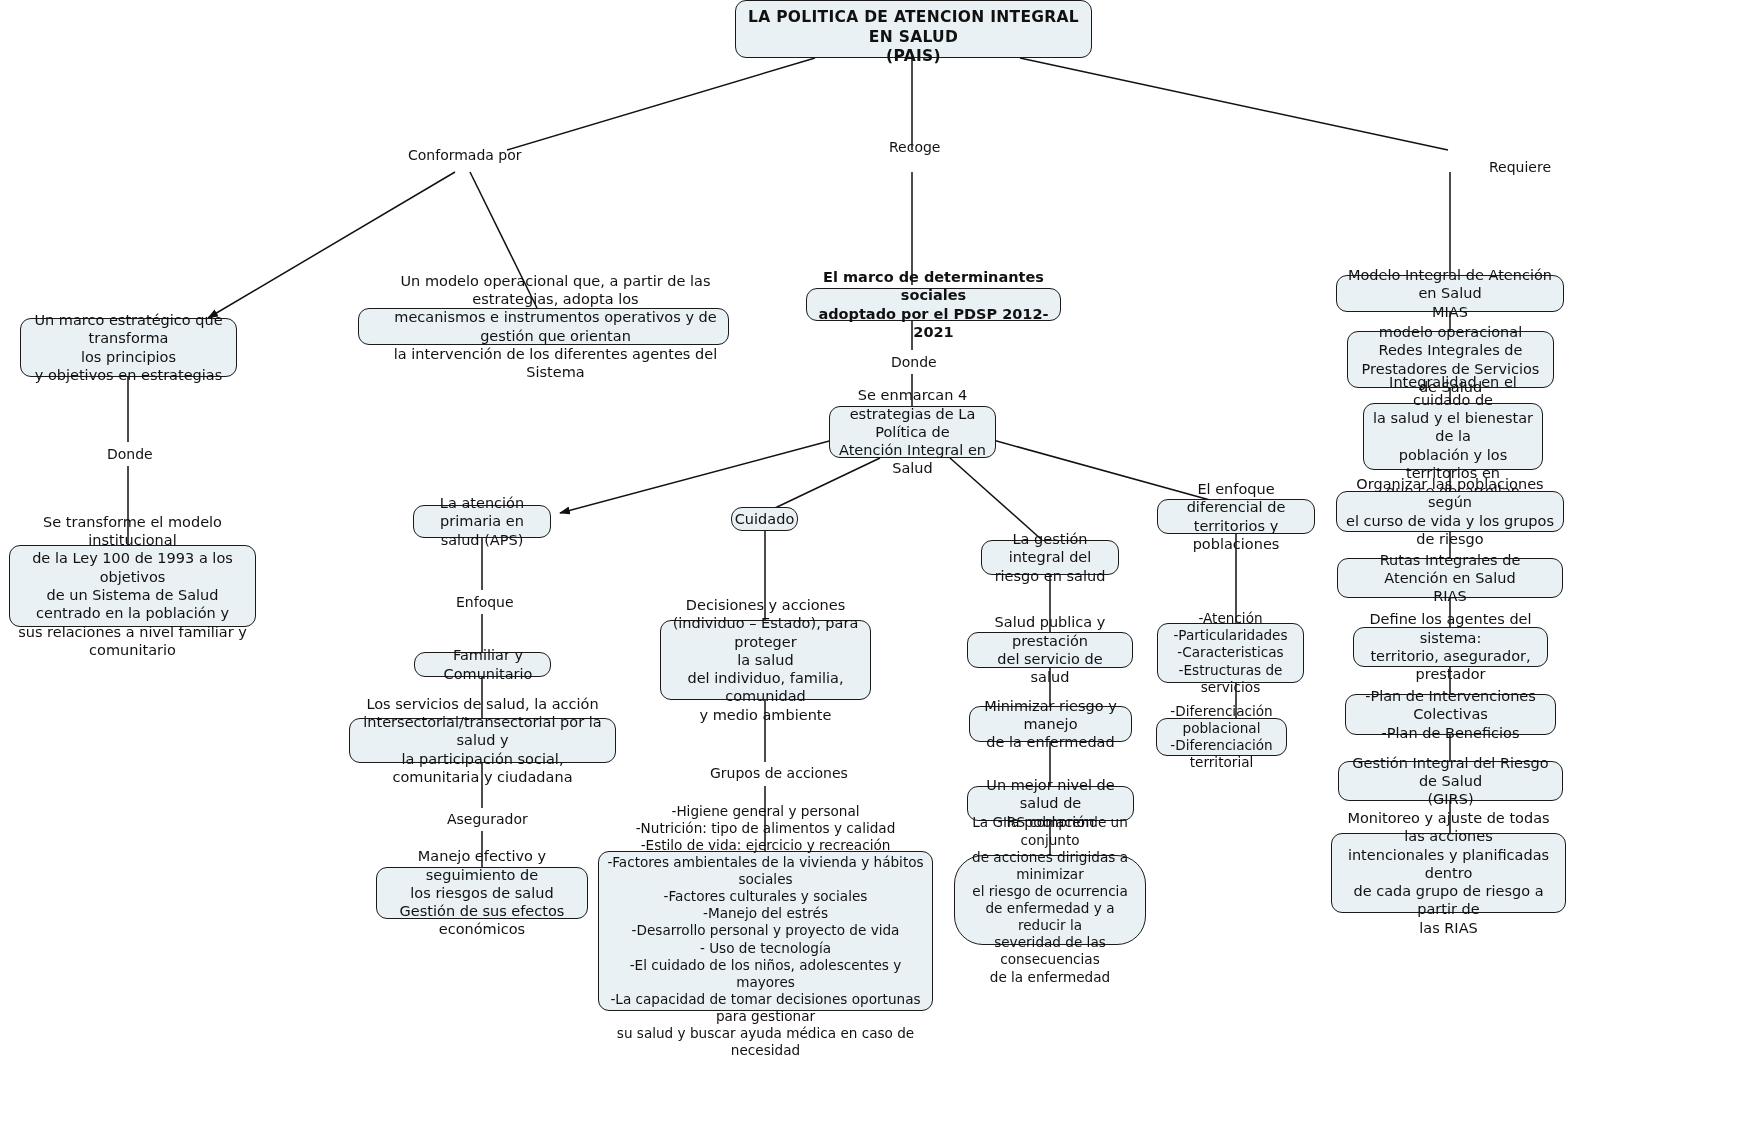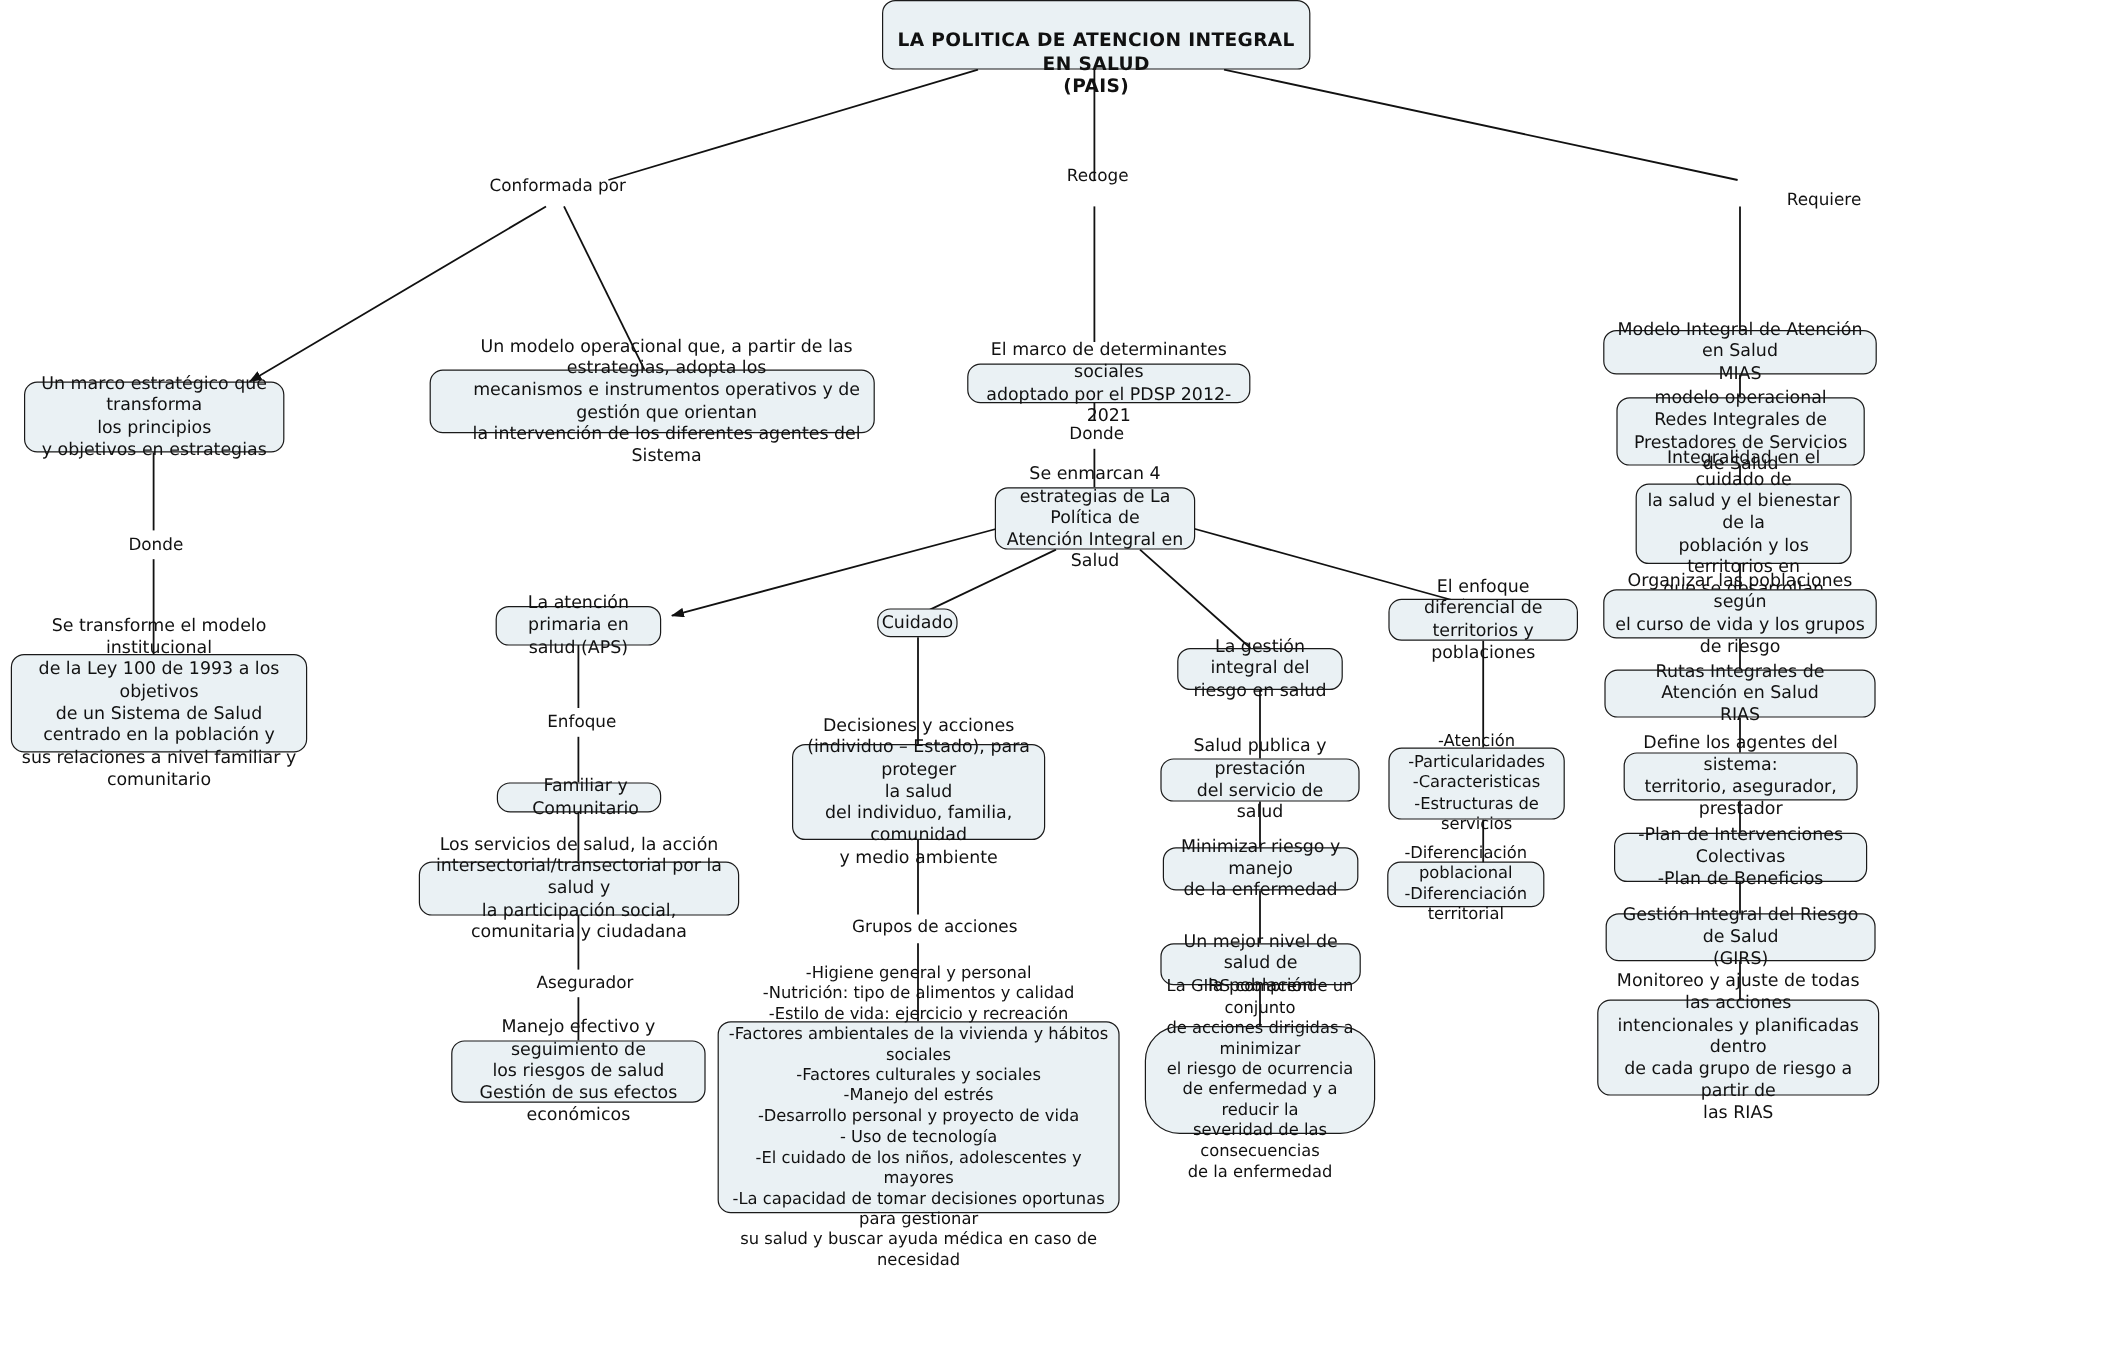--- a/index.html
+++ b/index.html
@@ -37,21 +37,21 @@
     line-height: 1.26;
     padding: 5px 8px;
     white-space: pre-line;
     z-index: 2;
   }
   .node.root {
     font-weight: bold;
     font-size: 15.5px;
     letter-spacing: 0.3px;
     align-items: flex-start;
-    padding-top: 23px;
+    padding-top: 7px;
   }
   .node.tiny {
     font-size: 13.6px;
   }
   .edge-label {
     position: absolute;
     color: #111111;
     font-size: 14px;
     line-height: 1.1;
     background: transparent;
@@ -137,25 +137,25 @@
   <div class="node" style="left:20px; top:318px; width:217px; height:59px;">Un marco estratégico que transforma
 los principios
 y objetivos en estrategias</div>
 
   <div class="node" style="left:9px; top:545px; width:247px; height:82px;">Se transforme el modelo institucional
 de la Ley 100 de 1993 a los objetivos
 de un Sistema de Salud
 centrado en la población y
 sus relaciones a nivel familiar y comunitario</div>
 
-  <div class="node" style="left:358px; top:308px; width:371px; height:53px;padding-left:32px;">Un modelo operacional que, a partir de las estrategias, adopta los
+  <div class="node" style="left:358px; top:308px; width:371px; height:37px;padding-left:32px;">Un modelo operacional que, a partir de las estrategias, adopta los
 mecanismos e instrumentos operativos y de gestión que orientan
 la intervención de los diferentes agentes del Sistema</div>
 
-  <div class="node" style="left:806px; top:303px; width:236px; height:33px;">El marco de determinantes sociales
+  <div class="node" style="left:806px; top:288px; width:255px; height:33px;font-weight:bold;">El marco de determinantes sociales
 adoptado por el PDSP 2012- 2021</div>
 
   <div class="node" style="left:829px; top:406px; width:167px; height:52px;">Se enmarcan 4
 estrategias de La Política de
 Atención Integral en Salud</div>
 
   <div class="node" style="left:413px; top:505px; width:138px; height:33px;">La atención primaria en
 salud (APS)</div>
 
   <div class="node" style="left:414px; top:652px; width:137px; height:25px;padding-left:19px;">Familiar y Comunitario</div>

